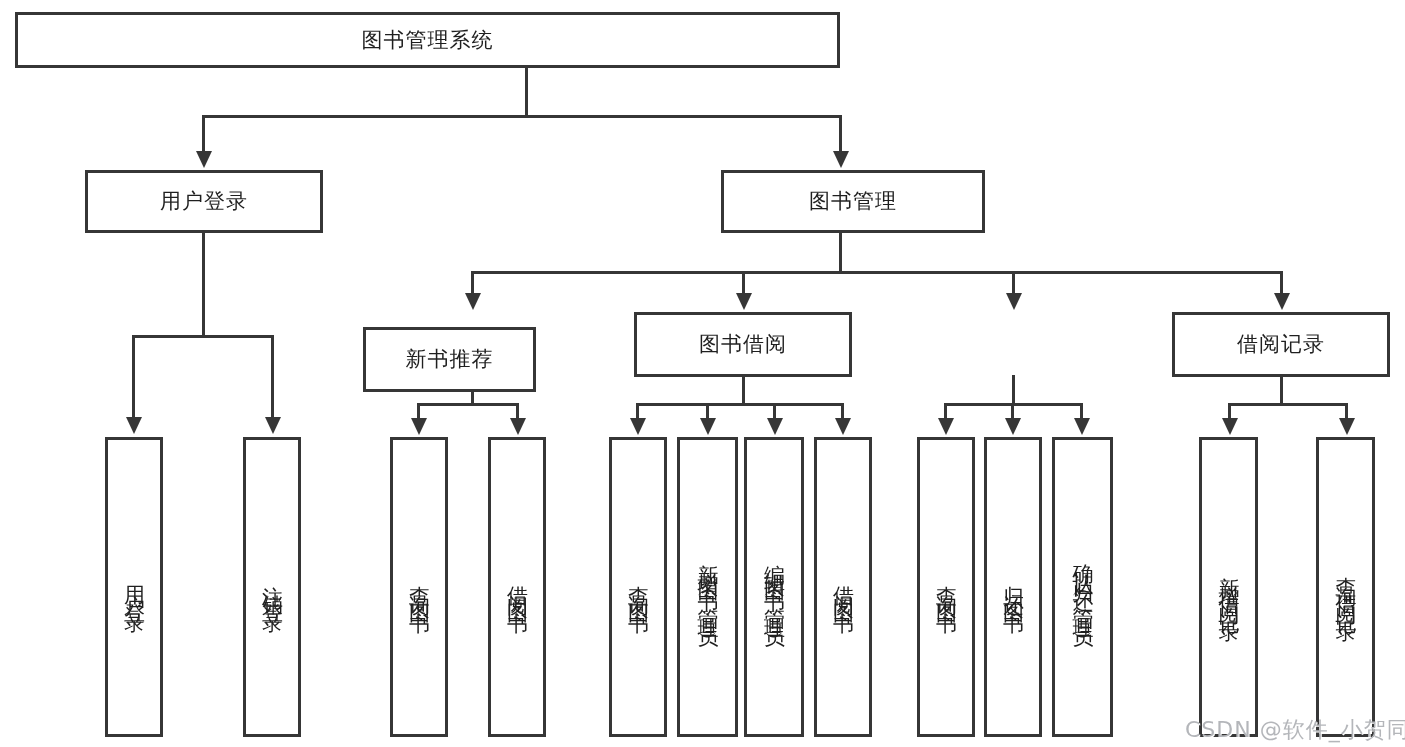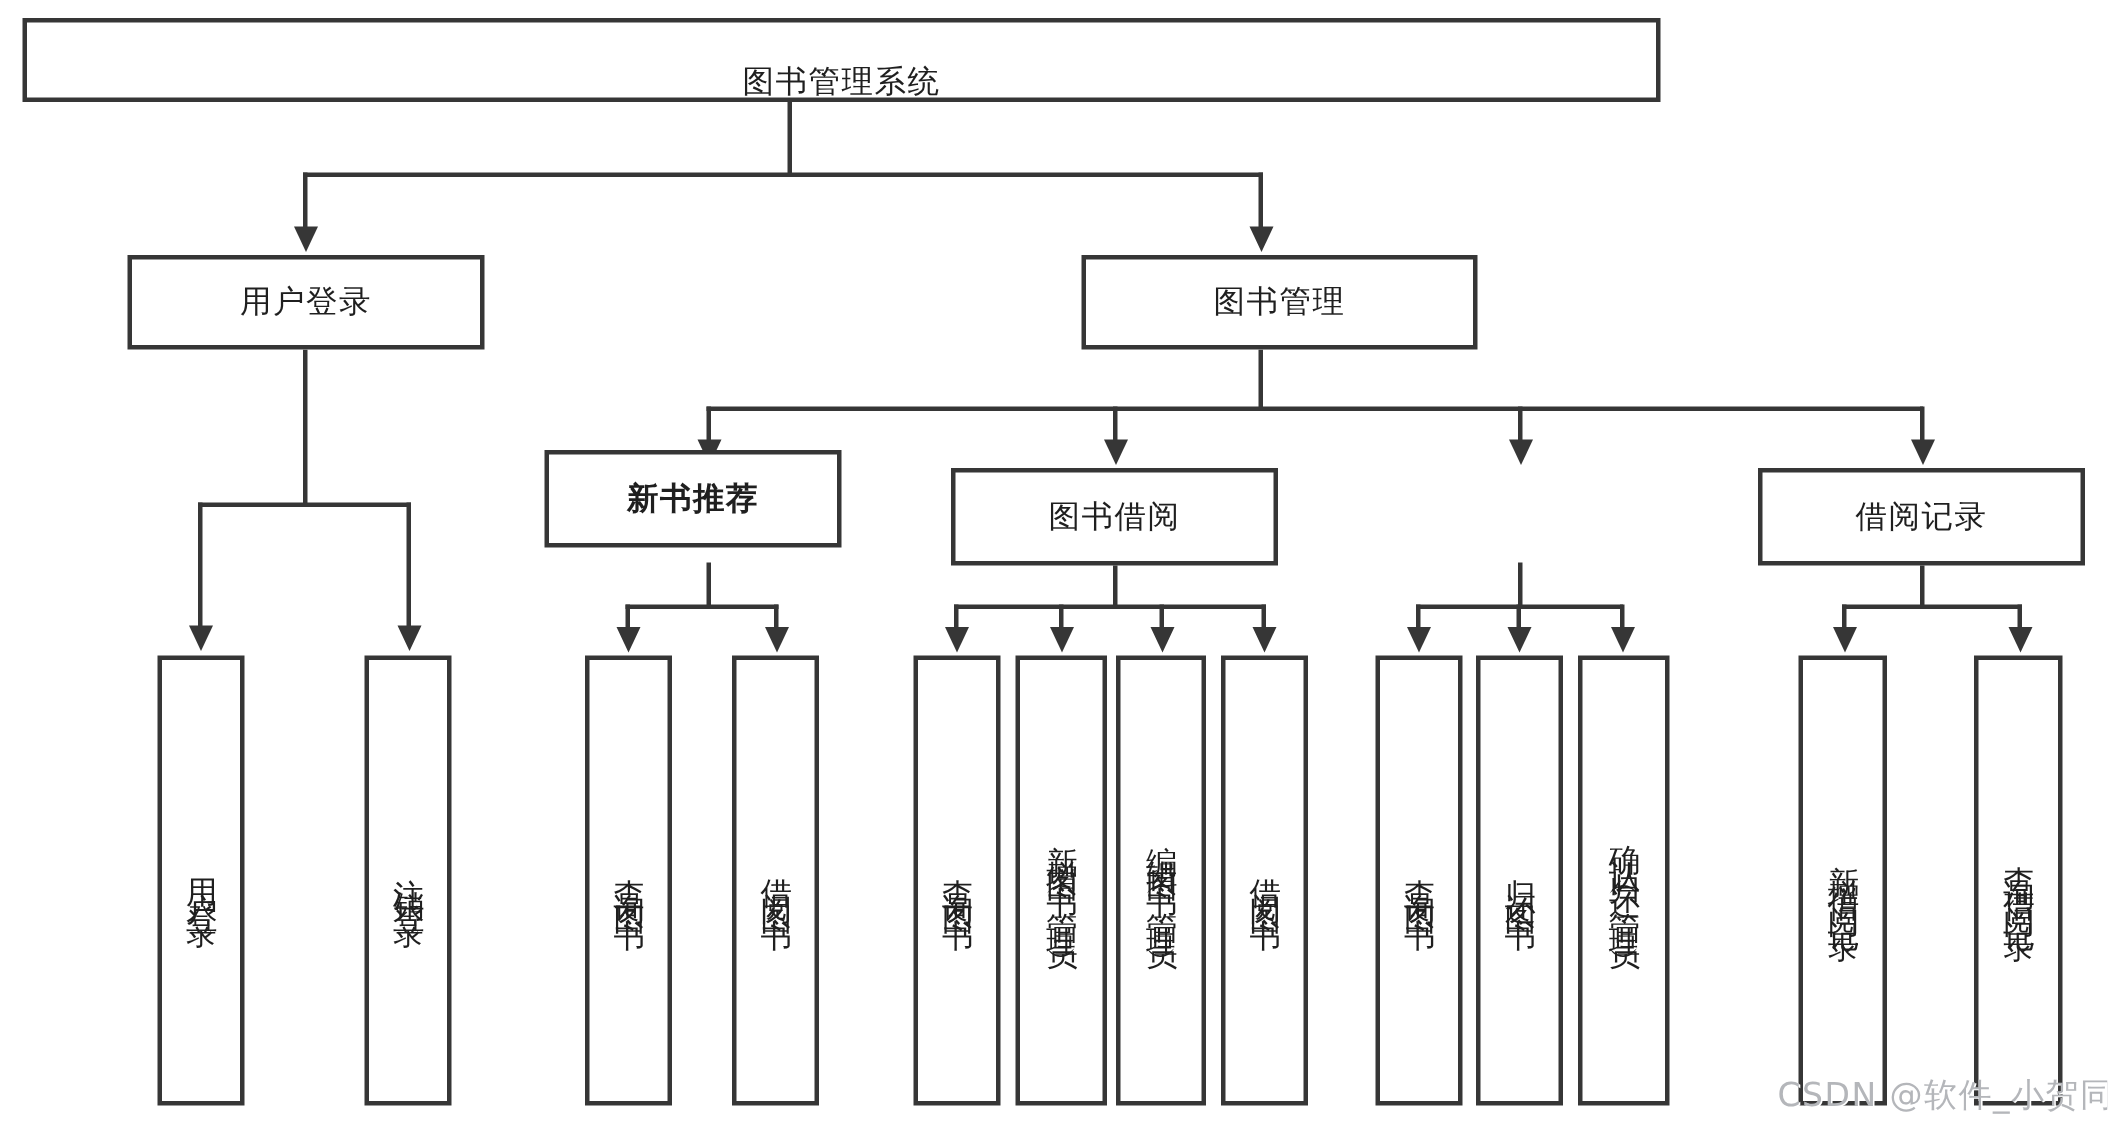--- a/index.html
+++ b/index.html
@@ -113,32 +113,32 @@
   <div class="vline" style="left:1080px; top:403px; height:16px;"></div>
   <div class="arrow" style="left:1074px; top:418px;"></div>
 
   <div class="vline" style="left:1280px; top:375px; height:31px;"></div>
   <div class="hline" style="left:1228px; top:403px; width:120px;"></div>
   <div class="vline" style="left:1228px; top:403px; height:16px;"></div>
   <div class="arrow" style="left:1222px; top:418px;"></div>
   <div class="vline" style="left:1345px; top:403px; height:16px;"></div>
   <div class="arrow" style="left:1339px; top:418px;"></div>
 
-  <div class="box" style="left:15px; top:12px; width:1092px; height:56px;align-items:flex-end;">
+  <div class="box" style="left:15px; top:12px; width:825px; height:56px;">
     <span class="hlabel">图书管理系统</span>
   </div>
 
   <div class="box" style="left:85px; top:170px; width:238px; height:63px;">
     <span class="hlabel">用户登录</span>
   </div>
   <div class="box" style="left:721px; top:170px; width:264px; height:63px;">
     <span class="hlabel">图书管理</span>
   </div>
 
-  <div class="box" style="left:363px; top:300px; width:198px; height:65px;font-weight:bold;">
+  <div class="box" style="left:363px; top:327px; width:173px; height:65px;">
     <span class="hlabel">新书推荐</span>
   </div>
   <div class="box" style="left:634px; top:312px; width:218px; height:65px;">
     <span class="hlabel">图书借阅</span>
   </div>
   <div class="box" style="left:1172px; top:312px; width:218px; height:65px;">
     <span class="hlabel">借阅记录</span>
   </div>
 
   <div class="box" style="left:105px; top:437px; width:58px; height:300px;">

